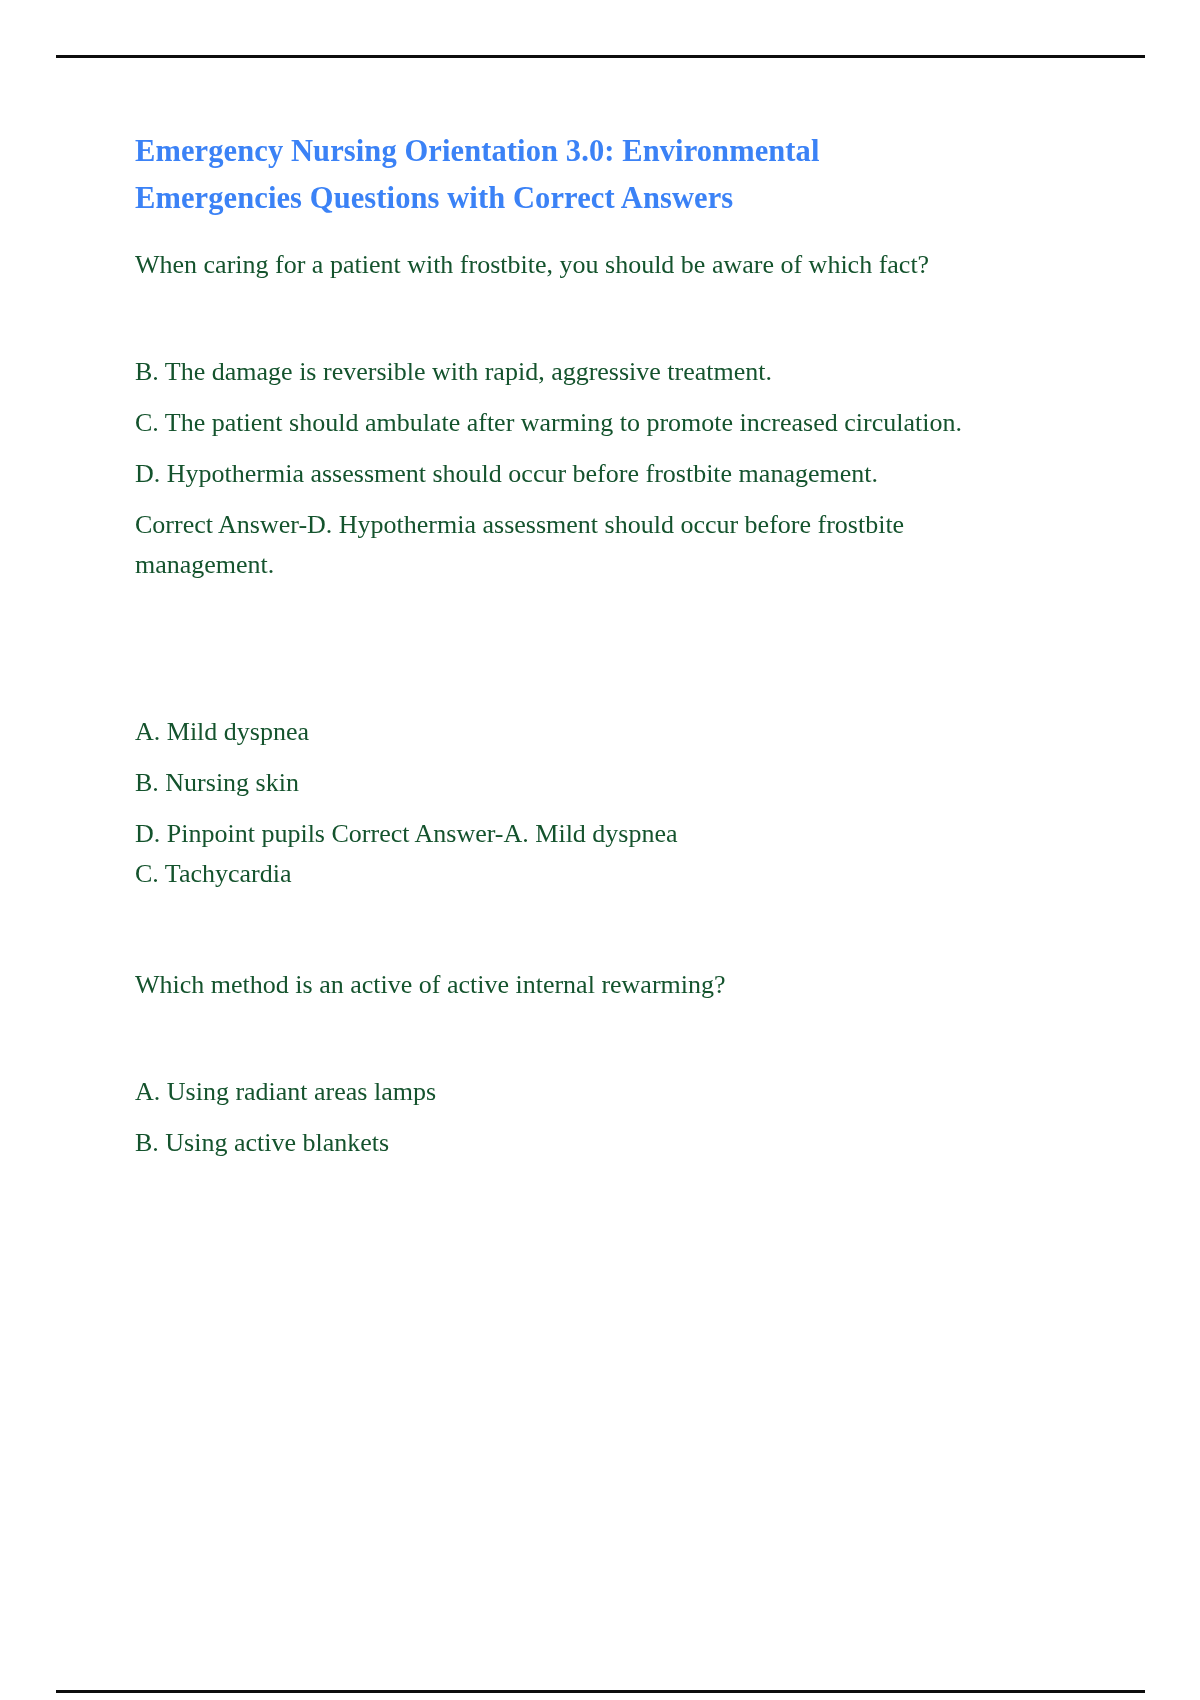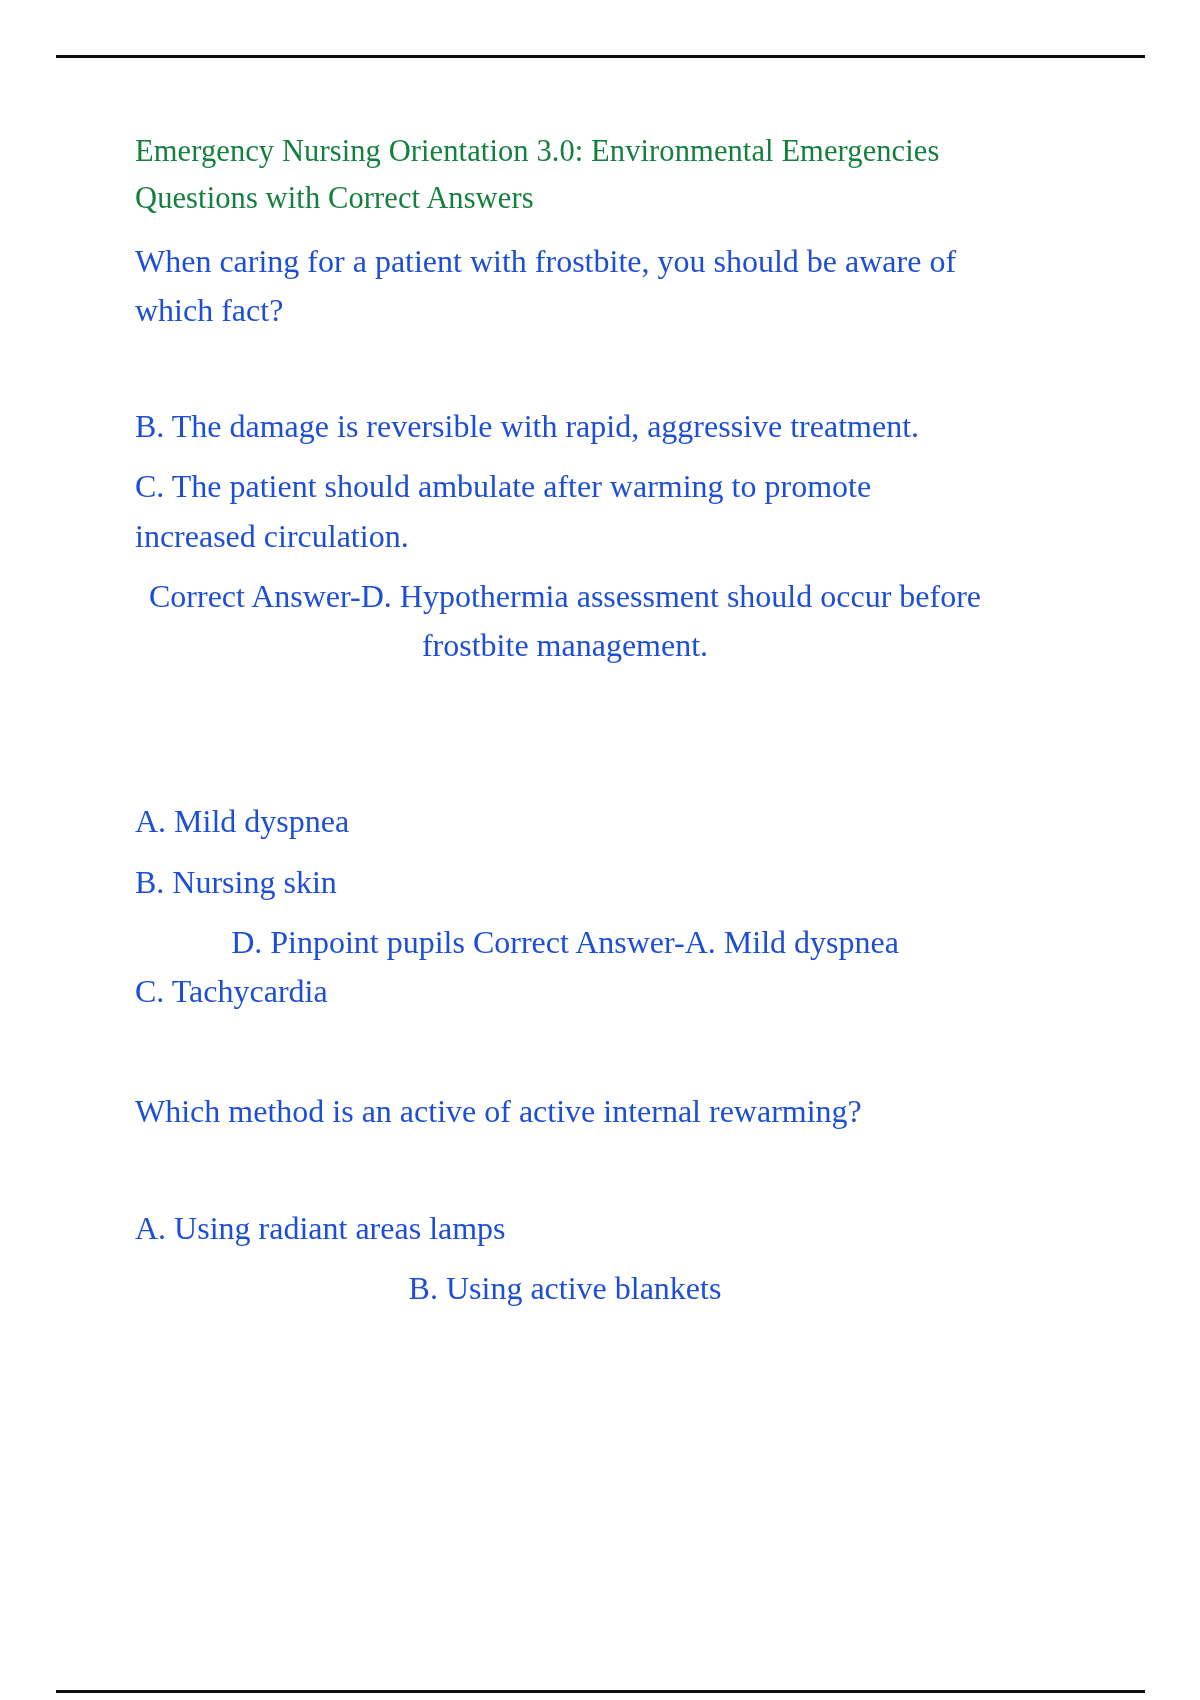--- a/index.html
+++ b/index.html
@@ -37,64 +37,65 @@
 
   .content {
     position: absolute;
     left: 135px;
     top: 128px;
     width: 865px;
   }
 
   .doc-title {
     font-size: 30.5px;
-    font-weight: normal;
+    font-weight: bold;
     line-height: 1.55;
     letter-spacing: 0.1px;
-    margin: 0 0 14px 0;
-    color: #15803d;
+    margin: 0 0 22px 0;
+    color: #3b82f6;
     max-width: 850px;
   }
 
   .para {
-    font-size: 32px;
+    font-size: 26px;
     line-height: 1.54;
     margin: 0 0 11px 0;
-    color: #1d4ed8;
+    color: #14532d;
     max-width: 860px;
   }
 
   .question {
     margin-bottom: 11px;
   }
   .gap-md { height: 56px; }
   .gap-lg { height: 60px; }
 
   .option { margin: 0 0 11px 0; }
 
-  .block-tail { margin-bottom: 0; text-align: center; }
+  .block-tail { margin-bottom: 0; }
 </style>
 </head>
 <body>
 
 <div class="page">
 
   <div class="rule rule-top"></div>
 
   <div class="content">
 
     <h1 class="doc-title">Emergency Nursing Orientation 3.0: Environmental Emergencies Questions with Correct Answers</h1>
 
     <div class="question">
       <p class="para">When caring for a patient with frostbite, you should be aware of which fact?</p>
 
       <div class="gap-md"></div>
 
       <p class="para option">B. The damage is reversible with rapid, aggressive treatment.</p>
       <p class="para option">C. The patient should ambulate after warming to promote increased circulation.</p>
+      <p class="para option">D. Hypothermia assessment should occur before frostbite management.</p>
       <p class="para block-tail">Correct Answer-D. Hypothermia assessment should occur before frostbite management.</p>
     </div>
 
     <div class="gap-lg"></div>
 
     <div class="question">
 
       <div class="gap-md"></div>
 
       <p class="para option">A. Mild dyspnea</p>

